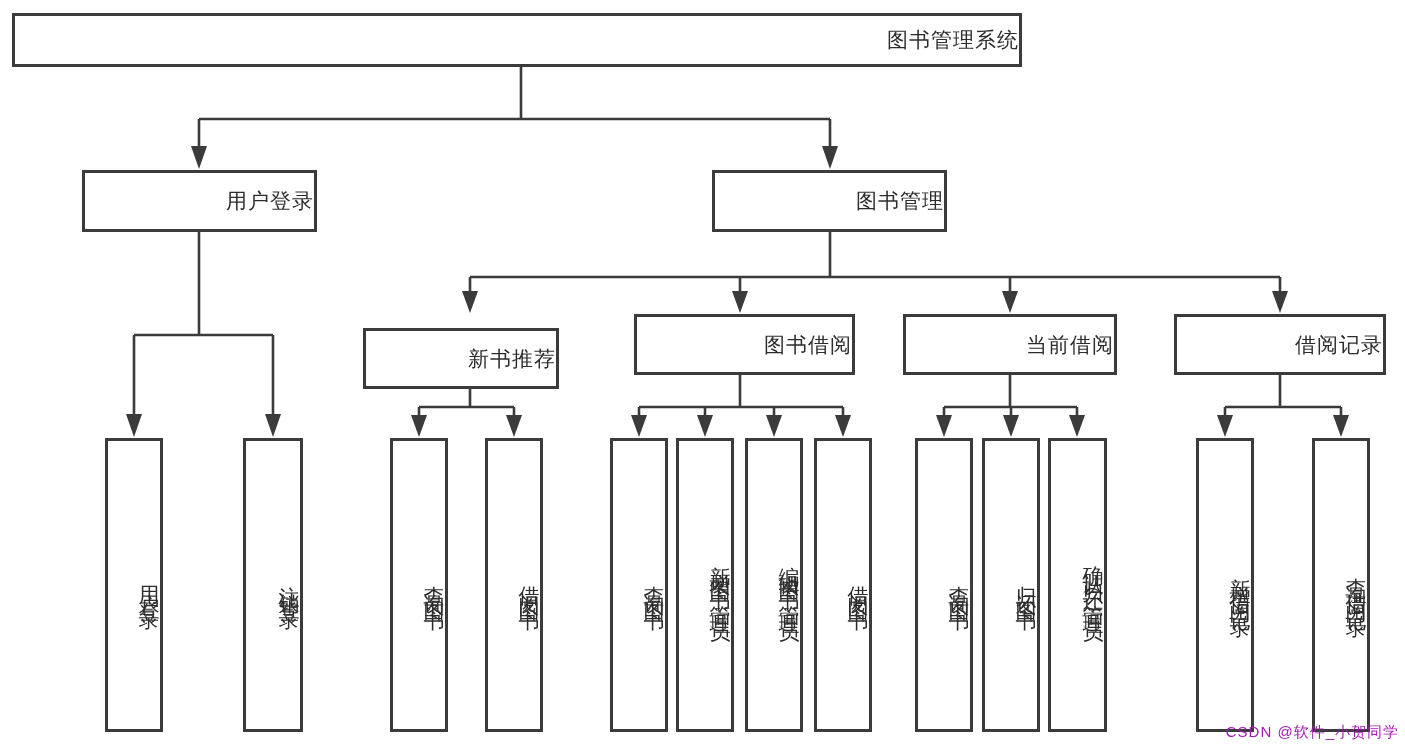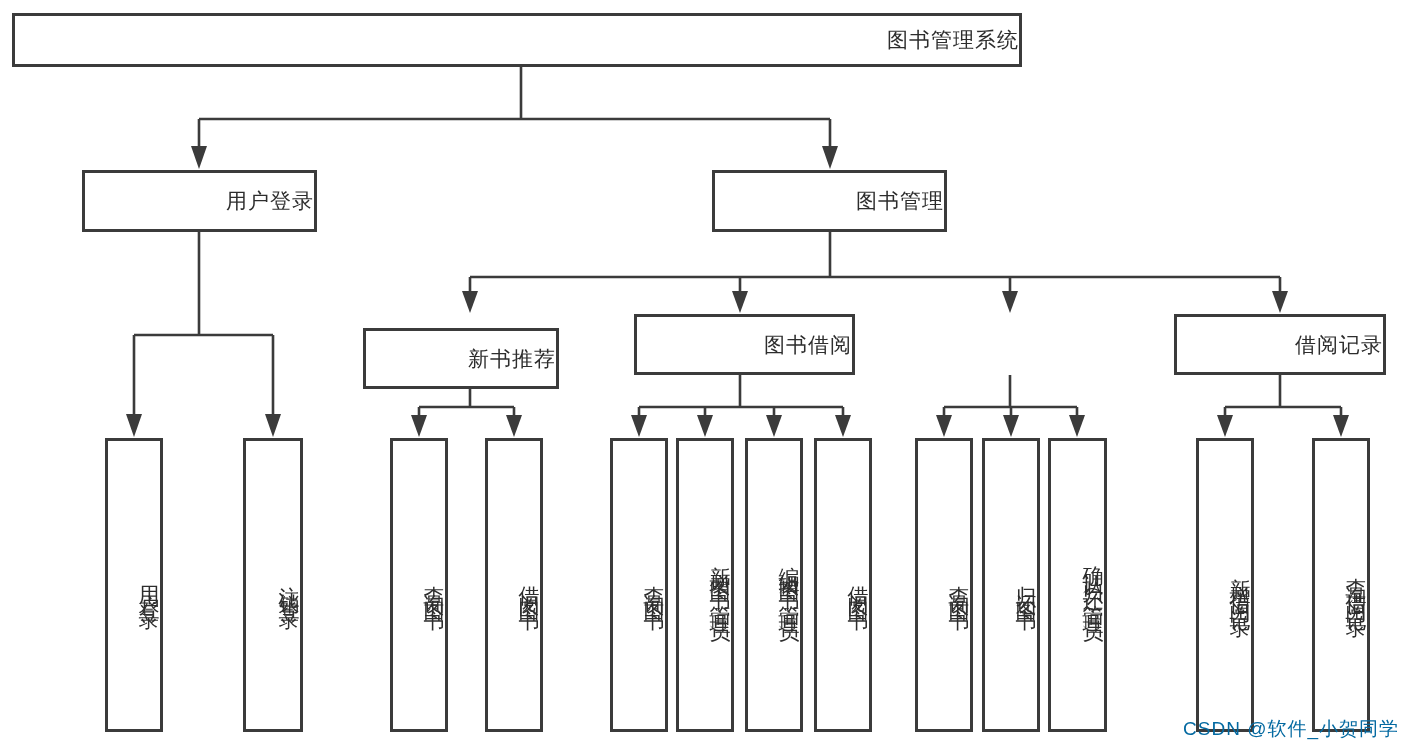--- a/index.html
+++ b/index.html
@@ -26,22 +26,22 @@
   .v-box .vtext{
     writing-mode:vertical-rl;
     text-orientation:mixed;
     letter-spacing:8px;
     line-height:1;
     white-space:nowrap;
   }
   .watermark{
     position:absolute;
     right:6px;bottom:5px;
-    font-size:19px;
-    color:#0369a1;
+    font-size:15px;
+    color:#a21caf;
     letter-spacing:1px;
   }
 </style>
 </head>
 <body>
 
 <div class="stage">
 
   <svg class="connectors" viewBox="0 0 1405 747" xmlns="http://www.w3.org/2000/svg">
     <g stroke="#3b3b3b" stroke-width="2.6" fill="none">
@@ -93,20 +93,23 @@
   <div class="box h-box" style="left:712px;top:170px;width:235px;height:62px;">
     <span>图书管理</span>
   </div>
 
   <div class="box h-box" style="left:363px;top:328px;width:196px;height:61px;">
     <span>新书推荐</span>
   </div>
   <div class="box h-box" style="left:634px;top:314px;width:221px;height:61px;">
     <span>图书借阅</span>
   </div>
+  <div class="box h-box" style="left:903px;top:314px;width:214px;height:61px;">
+    <span>当前借阅</span>
+  </div>
   <div class="box h-box" style="left:1174px;top:314px;width:212px;height:61px;">
     <span>借阅记录</span>
   </div>
 
   <div class="box v-box" style="left:105px;top:438px;width:58px;height:294px;">
     <span class="vtext">用户登录</span>
   </div>
   <div class="box v-box" style="left:243px;top:438px;width:60px;height:294px;">
     <span class="vtext">注销登录</span>
   </div>

